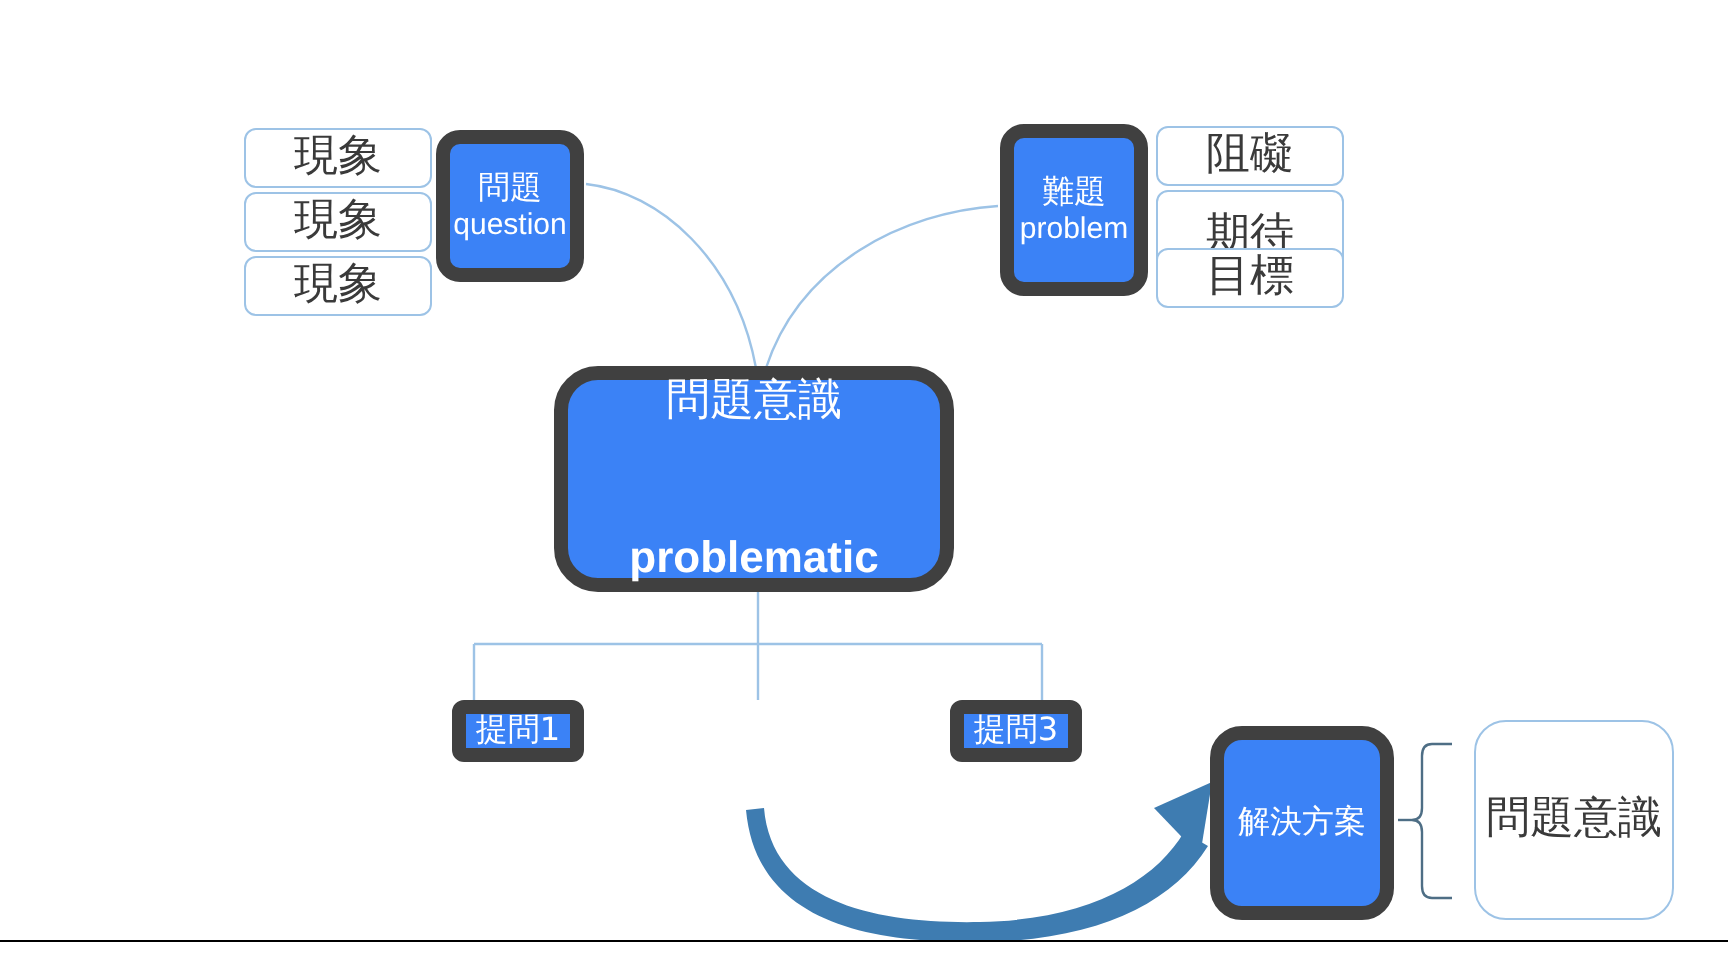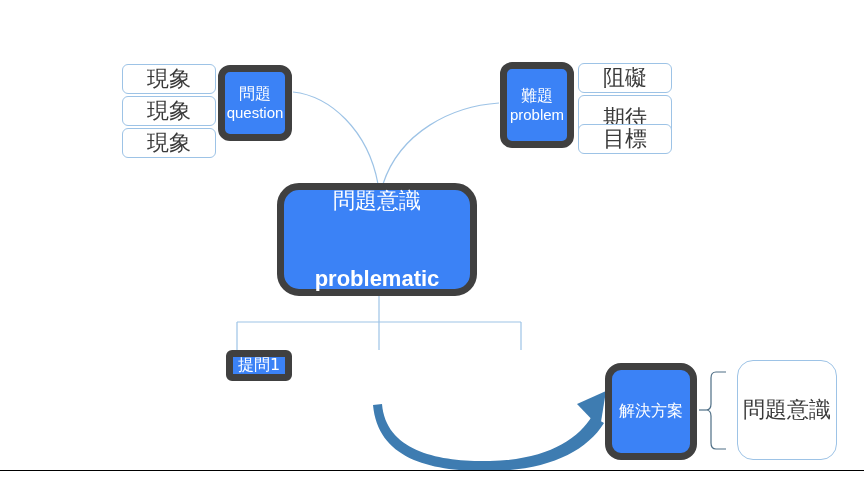--- a/index.html
+++ b/index.html
@@ -137,20 +137,23 @@
   </div>
 
   <div class="node blue r-xl" style="left:277px; top:183px; width:200px; height:113px;gap:48px;">
     <span class="t-22 cjk" style="margin-bottom:4px;">問題意識</span>
     <span class="t-22 bold">problematic</span>
   </div>
 
   <div class="node blue r-sm t-16 cjk" style="left:226px; top:350px; width:66px; height:31px;">
     <span>提問1</span>
   </div>
+  <div class="node blue r-sm t-16 cjk" style="left:475px; top:350px; width:66px; height:31px;">
+    <span>提問3</span>
+  </div>
 
   <div class="node blue r-lg t-16 cjk" style="left:605px; top:363px; width:92px; height:97px;">
     <span>解決方案</span>
   </div>
 
   <div class="node white r-lg t-17 cjk" style="left:737px; top:360px; width:100px; height:100px;">
     <span>問題意識</span>
   </div>
 
   <div class="baseline-black" style="top:470px;"></div>

